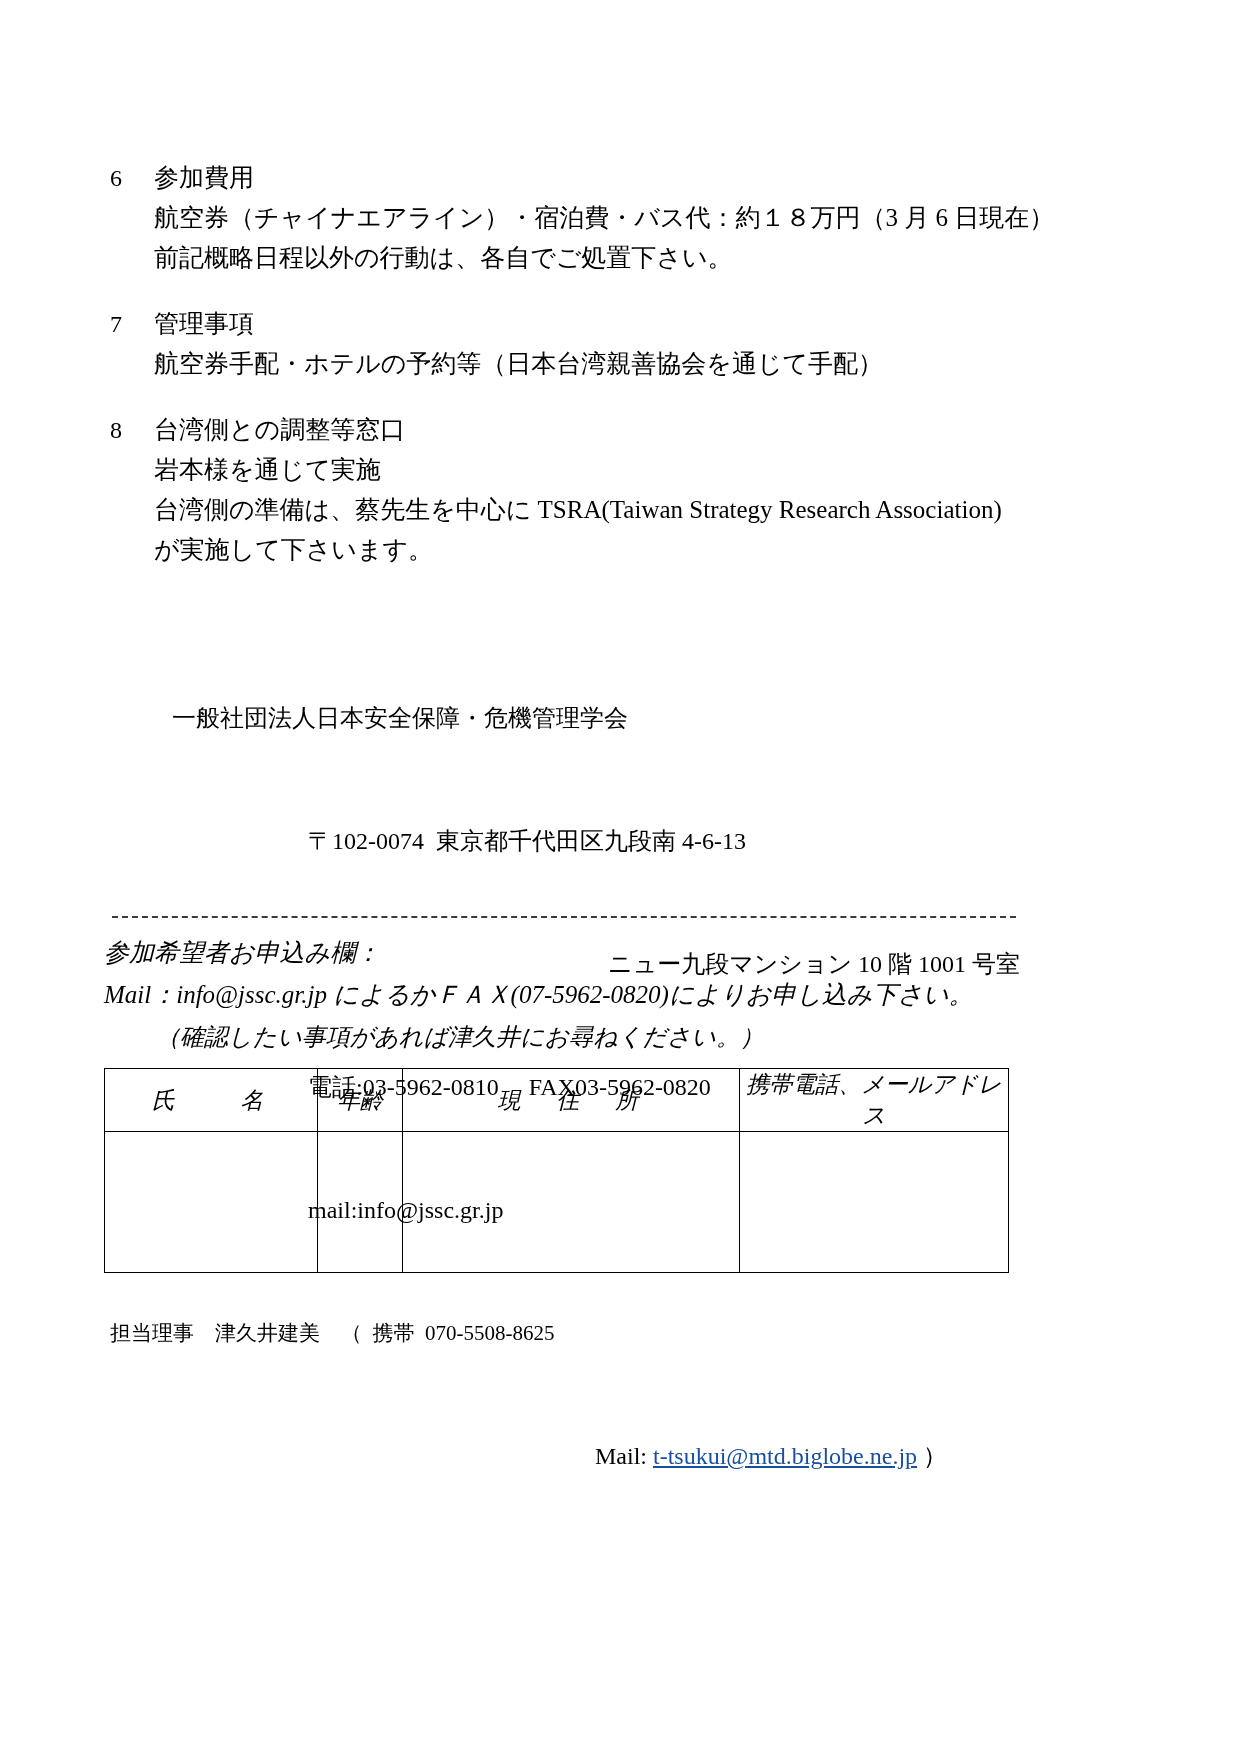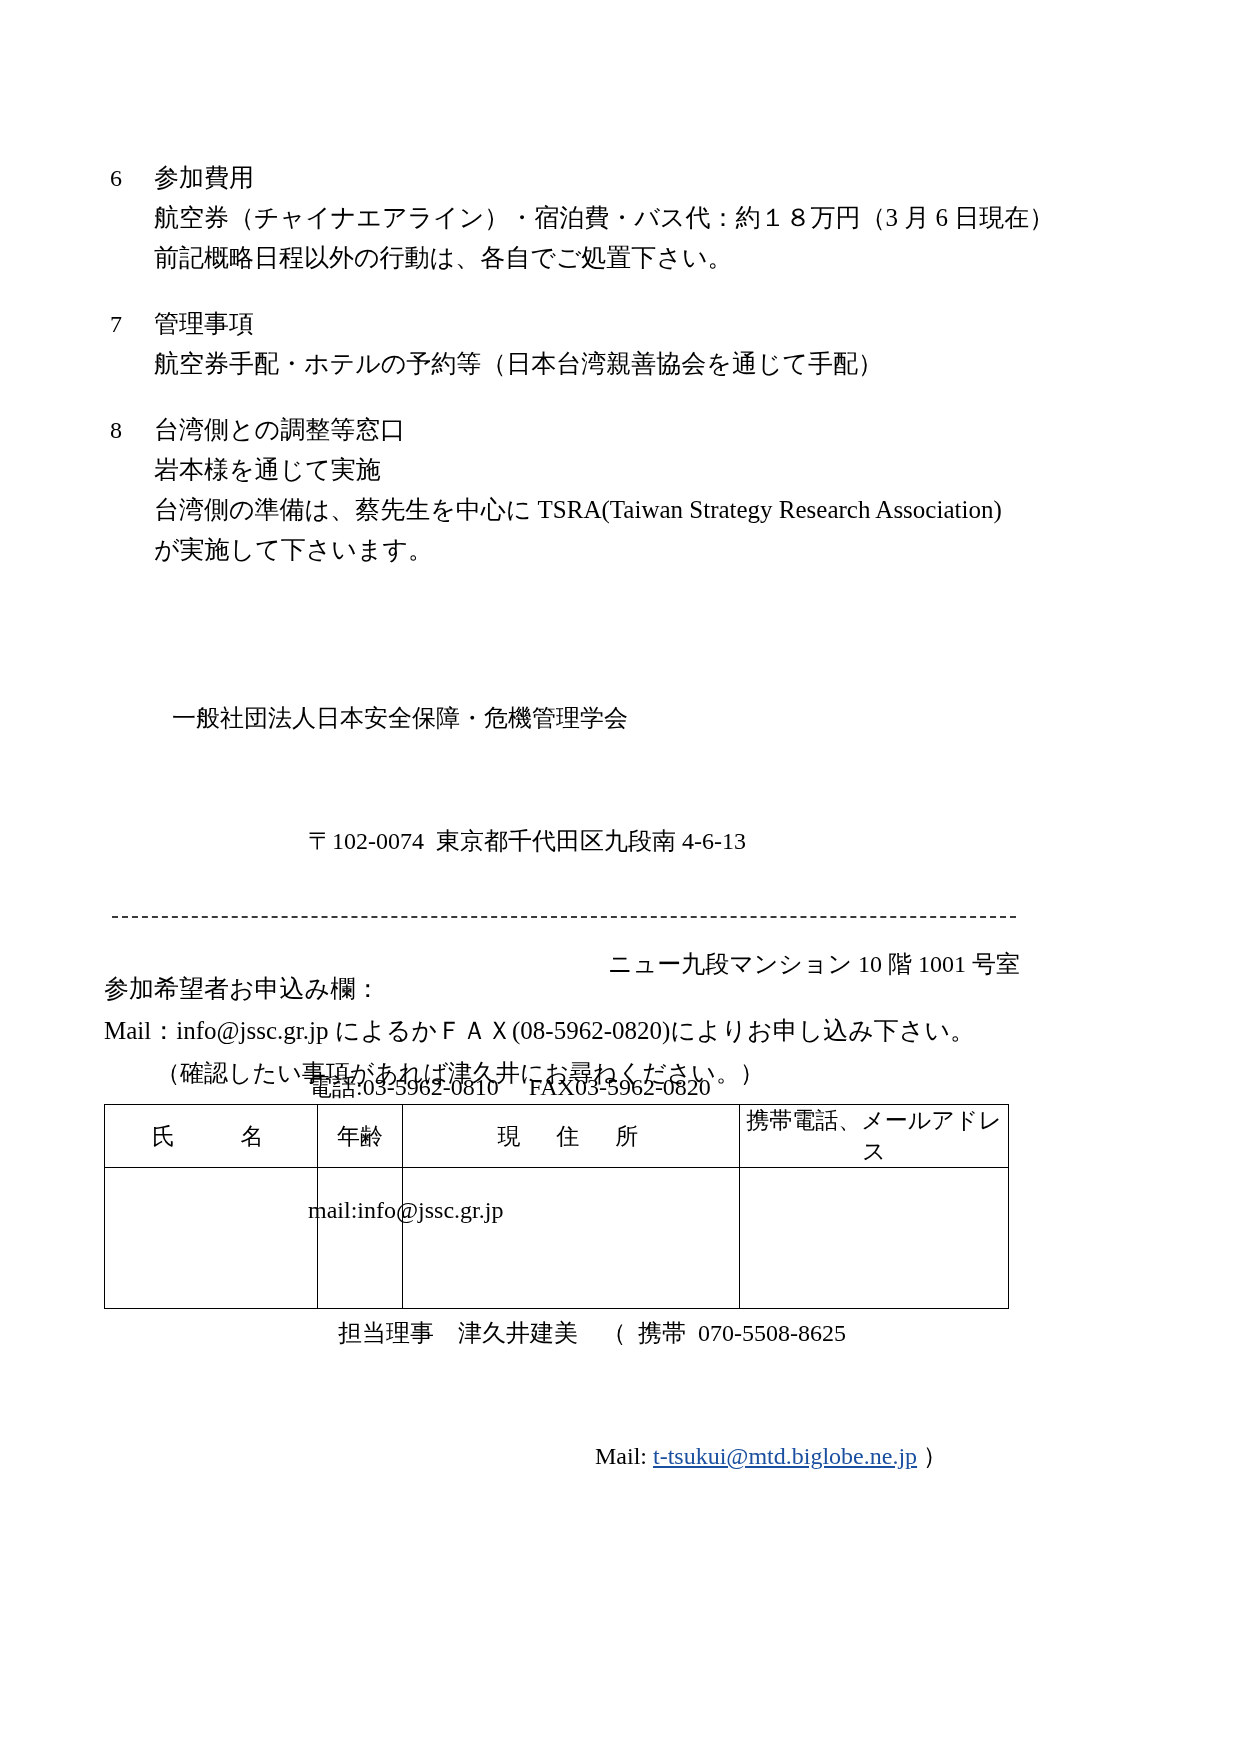--- a/index.html
+++ b/index.html
@@ -54,43 +54,44 @@
     margin-top: 46px;
     font-size: 24px;
     line-height: 41px;
     white-space: pre;
   }
   .addr-org      { margin-left: 62px; font-size: 24px; }
   .addr-postal   { margin-left: 198px; font-size: 24px; }
   .addr-building { margin-left: 330px; font-size: 24px; text-align: right; }
   .addr-tel      { margin-left: 198px; font-size: 24px; }
   .addr-mail     { margin-left: 198px; font-size: 24px; }
-  .addr-person   { margin-left: 228px; font-size: 24px; }
+  .addr-person   { font-size: 21px; }
   .addr-pmail    { margin-left: 485px; font-size: 24px; }
   .link {
     color: #1a4fa0;
     text-decoration: underline;
     margin-top: 34px;
   }
 
   
   .divider {
     position: absolute;
     left: 112px;
     top: 916px;
     width: 904px;
     border-top: 2px dashed #3a3a3a;
   }
 
   
   .apply {
     position: absolute;
     left: 104px;
-    top: 968px;
+    top: 932px;
     width: 916px;
+    font-style: italic;
   }
   .apply-line {
     font-size: 25px;
     line-height: 42px;
     white-space: pre;
   }
   .apply-line.indent {
     margin-left: 52px;
     font-size: 24px;
   }
@@ -170,21 +171,21 @@
       <div class="addr-person">担当理事　津久井建美　（  携帯  070-5508-8625</div>
       <div class="addr-pmail"><span>Mail: </span><a class="link" href="#">t-tsukui@mtd.biglobe.ne.jp</a><span> ）</span></div>
     </div>
 
   </div>
 
   <div class="divider"></div>
 
   <div class="apply">
     <div class="apply-line">参加希望者お申込み欄：</div>
-    <div class="apply-line">Mail：info@jssc.gr.jp によるかＦＡＸ(08-5962-0820)によりお申し込み下さい。</div>
+    <div class="apply-line">Mail：info@jssc.gr.jp によるかＦＡＸ(07-5962-0820)によりお申し込み下さい。</div>
     <div class="apply-line indent">（確認したい事項があれば津久井にお尋ねください。）</div>
 
     <table class="form-table">
       <thead>
         <tr>
           <th class="col-name hdr-spaced">氏　　名</th>
           <th class="col-age">年齢</th>
           <th class="col-address hdr-spaced">現　住　所</th>
           <th class="col-contact hdr-sans">携帯電話、メールアドレス</th>
         </tr>

